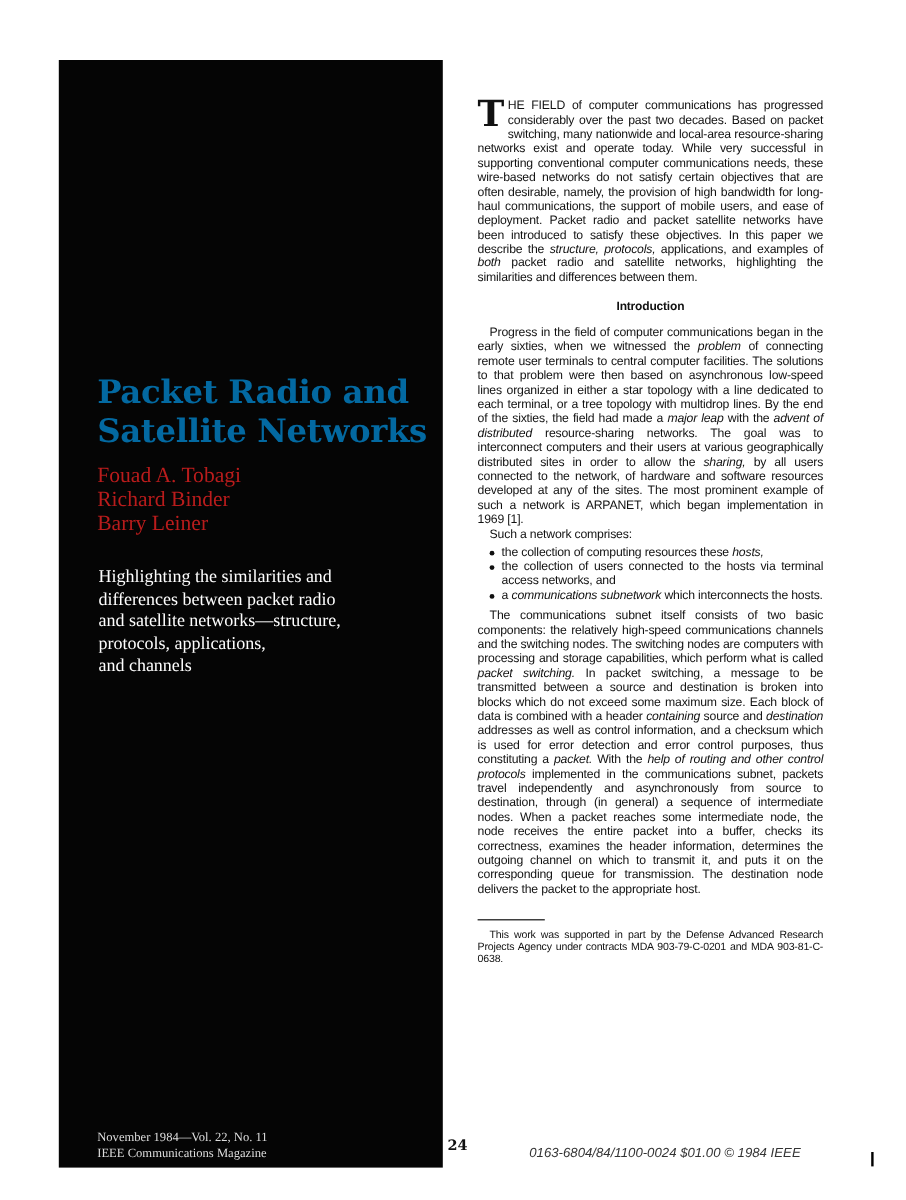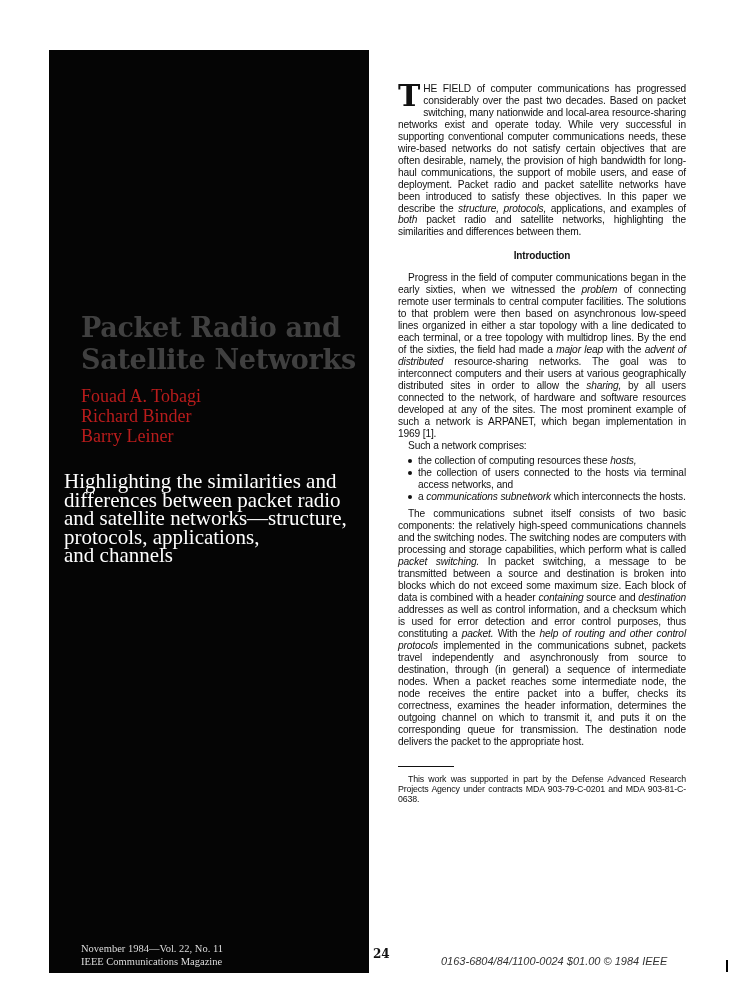--- a/index.html
+++ b/index.html
@@ -6,31 +6,31 @@
   body {
     width: 755px; height: 1000px; background: #ffffff; position: relative; overflow: hidden;
     font-family: "Liberation Sans", sans-serif; color: #111;
   }
   .panel {
     position: absolute; left: 49px; top: 50px; width: 320px; height: 923px;
     background: #050505;
   }
   .title {
     position: absolute; left: 81px; top: 312px; width: 290px;
-    font-family: "DejaVu Serif", serif; font-weight: bold; color: #404040;
+    font-family: "DejaVu Serif", serif; font-weight: bold; color: #0369a1;
     font-size: 27px; line-height: 32px; letter-spacing: -0.3px; margin: 0;
   }
   .authors {
     position: absolute; left: 81px; top: 386px; color: #b91c1c;
     font-family: "Liberation Serif", serif; font-size: 18px; line-height: 20px;
   }
   .authors div { white-space: nowrap; }
   .subtitle {
-    position: absolute; left: 64px; top: 472px; width: 290px; color: #fff;
-    font-family: "Liberation Serif", serif; font-size: 21px; line-height: 18.6px;
+    position: absolute; left: 82px; top: 472px; width: 290px; color: #fff;
+    font-family: "Liberation Serif", serif; font-size: 15px; line-height: 18.6px;
   }
   .footer-left {
     position: absolute; left: 81px; top: 942px; color: #ddd;
     font-family: "Liberation Serif", serif; font-size: 10.5px; line-height: 13px;
   }
   .page-num {
     position: absolute; left: 373px; top: 947px;
     font-family: "DejaVu Serif", serif; font-weight: bold; font-size: 12px;
   }
   .copyright {

